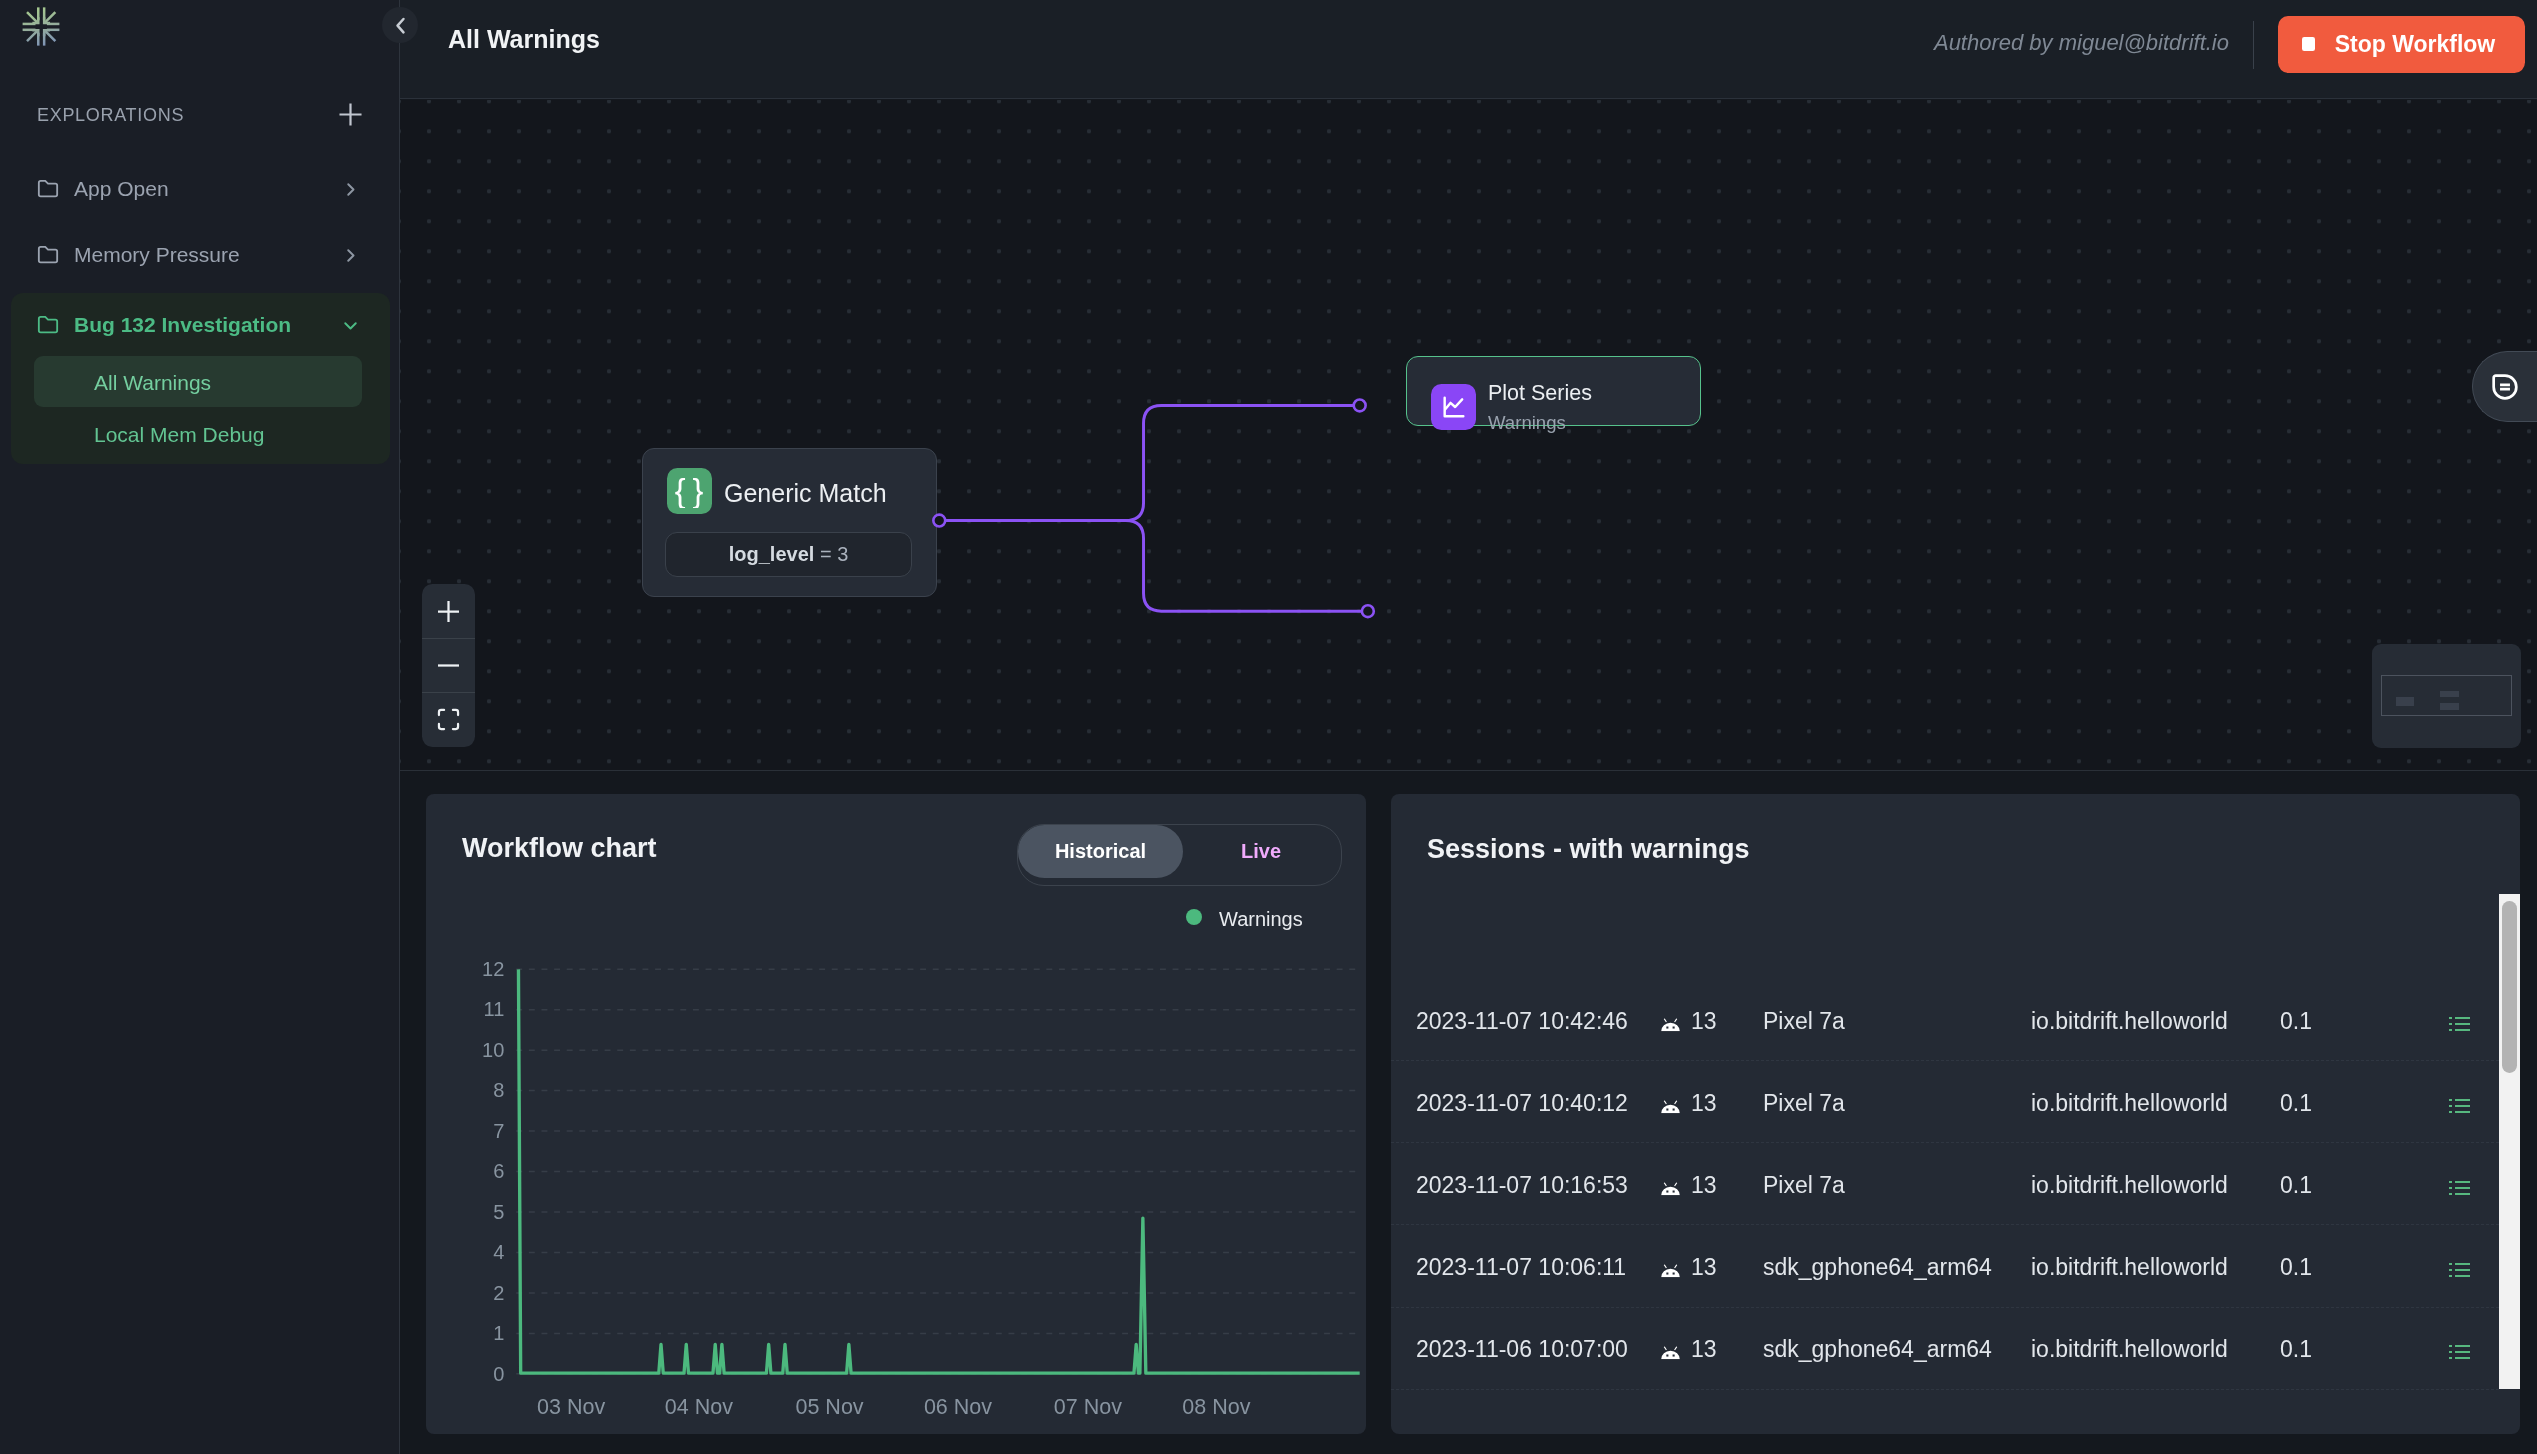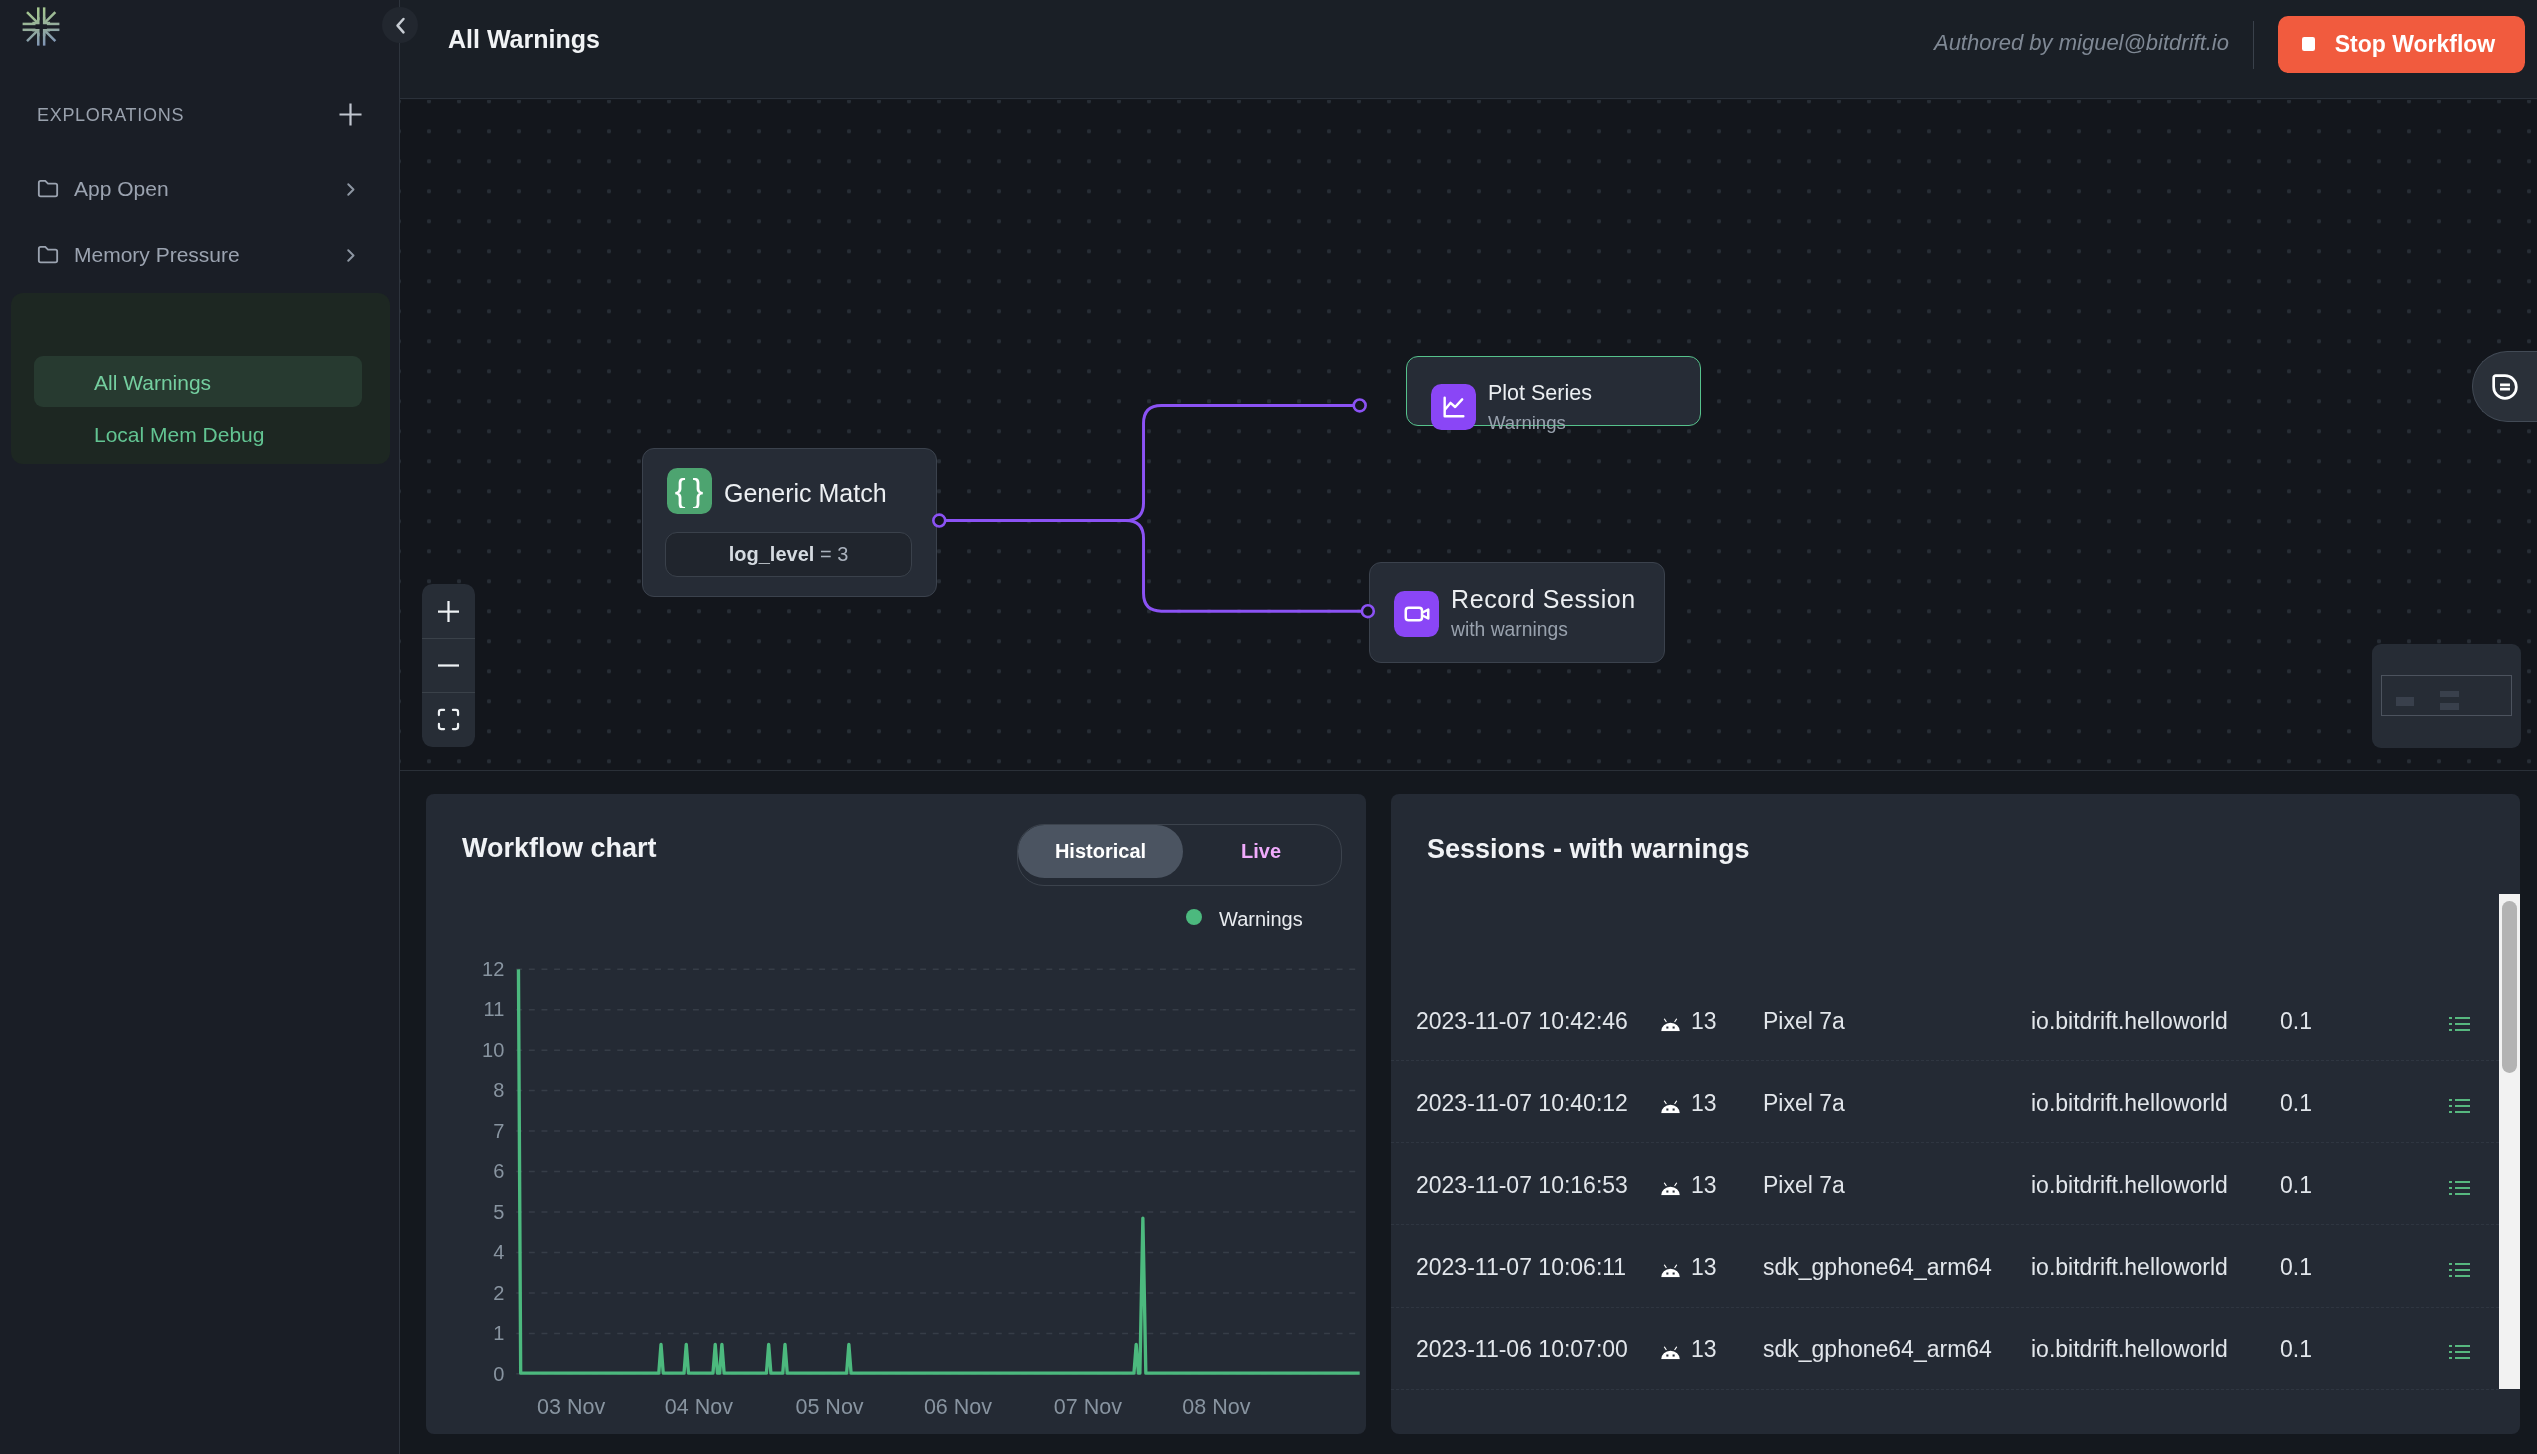--- a/index.html
+++ b/index.html
@@ -115,20 +115,29 @@
         <path d="M2 4 a2 2 0 0 1 2-2 h5 l3 3 h8 a2 2 0 0 1 2 2 v10 a2 2 0 0 1 -2 2 h-16 a2 2 0 0 1 -2-2 z" fill="none" stroke="#9ba3b0" stroke-width="2"></path>
       </svg>
     <div class="txt">Memory Pressure</div>
     <svg class="chev" width="15" height="15" viewBox="0 0 20 20">
         <path d="M7 3 l7 7 -7 7" stroke="#8d96a2" stroke-width="2.6" fill="none" stroke-linecap="round" stroke-linejoin="round"></path>
       </svg>
   </div>
 
   <div id="grouprect"></div>
   <div id="selrow"></div>
+  <div class="navrow" style="top:301px; z-index:2;">
+    <svg class="folder" width="22" height="19.3" viewBox="0 0 24 21">
+        <path d="M2 4 a2 2 0 0 1 2-2 h5 l3 3 h8 a2 2 0 0 1 2 2 v10 a2 2 0 0 1 -2 2 h-16 a2 2 0 0 1 -2-2 z" fill="none" stroke="#4cbb85" stroke-width="2"></path>
+      </svg>
+    <div class="txt" style="color:#4cbb85; font-weight:700;">Bug 132 Investigation</div>
+    <svg class="chev" width="15" height="15" viewBox="0 0 20 20">
+        <path d="M3 7 l7 7 7-7" stroke="#4cbb85" stroke-width="2.6" fill="none" stroke-linecap="round" stroke-linejoin="round"></path>
+      </svg>
+  </div>
   <div class="abs" style="left:94px; top:371px; font-size:21px; color:#74ce9f; z-index:2;">All Warnings</div>
   <div class="abs" style="left:94px; top:423px; font-size:21px; color:#62c492; z-index:2;">Local Mem Debug</div>
 </div>
 
 <div id="header">
   <div id="pagetitle" style="left:48px;">All Warnings</div>
 </div>
 <div id="collapse">
   <svg width="15" height="19.3" viewBox="0 0 20 26">
       <path d="M14 4 L6 13 L14 22" stroke="#c8cdd4" stroke-width="3.4" fill="none" stroke-linecap="round" stroke-linejoin="round"></path>
@@ -160,30 +169,20 @@
     <div class="icon" style="top:27px; background:#8a46f6;">
       <svg width="28" height="28" viewBox="0 0 24 24">
           <path d="M4 4 V20 H20" stroke="#fff" stroke-width="2.1" fill="none" stroke-linecap="round" stroke-linejoin="round"></path>
           <path d="M4.5 14 L9 8.5 L13 12 L19 5.5" stroke="#fff" stroke-width="2.1" fill="none" stroke-linecap="round" stroke-linejoin="round"></path>
         </svg>
     </div>
     <div class="title" style="top:24px; font-size:21.5px;">Plot Series</div>
     <div class="sub" style="top:55px; font-size:18.6px;">Warnings</div>
   </div>
 
-  <div class="node" id="node-rs" style="left:969px; top:462px; width:296px; height:101px;">
-    <div class="icon" style="top:27.5px; background:#8a46f6;">
-      <svg width="30" height="30" viewBox="0 0 24 24">
-          <rect x="3" y="7" width="13" height="10" rx="2.2" fill="none" stroke="#fff" stroke-width="2"></rect>
-          <path d="M16 11 L21 8.5 V15.5 L16 13" fill="none" stroke="#fff" stroke-width="2" stroke-linejoin="round"></path>
-        </svg>
-    </div>
-    <div class="title" style="top:21.5px; letter-spacing:0.6px;">Record Session</div>
-    <div class="sub" style="top:56px; font-size:19.3px;">with warnings</div>
-  </div>
 
   <svg class="abs" style="left:0; top:0; pointer-events:none;" width="2137" height="671" viewBox="0 0 2877 903">
     <g stroke="#8b52f4" stroke-width="4" fill="none">
       <path d="M734 566 H977 Q1001 566 1001 542 V435 Q1001 411 1025 411 H1284"></path>
       <path d="M734 566 H977 Q1001 566 1001 590 V664 Q1001 688 1025 688 H1295"></path>
     </g>
     <g stroke="#8b52f4" stroke-width="3.5" fill="#13161c">
       <circle cx="726" cy="566" r="8"></circle>
       <circle cx="1292" cy="411" r="8"></circle>
       <circle cx="1303" cy="688" r="8"></circle>

